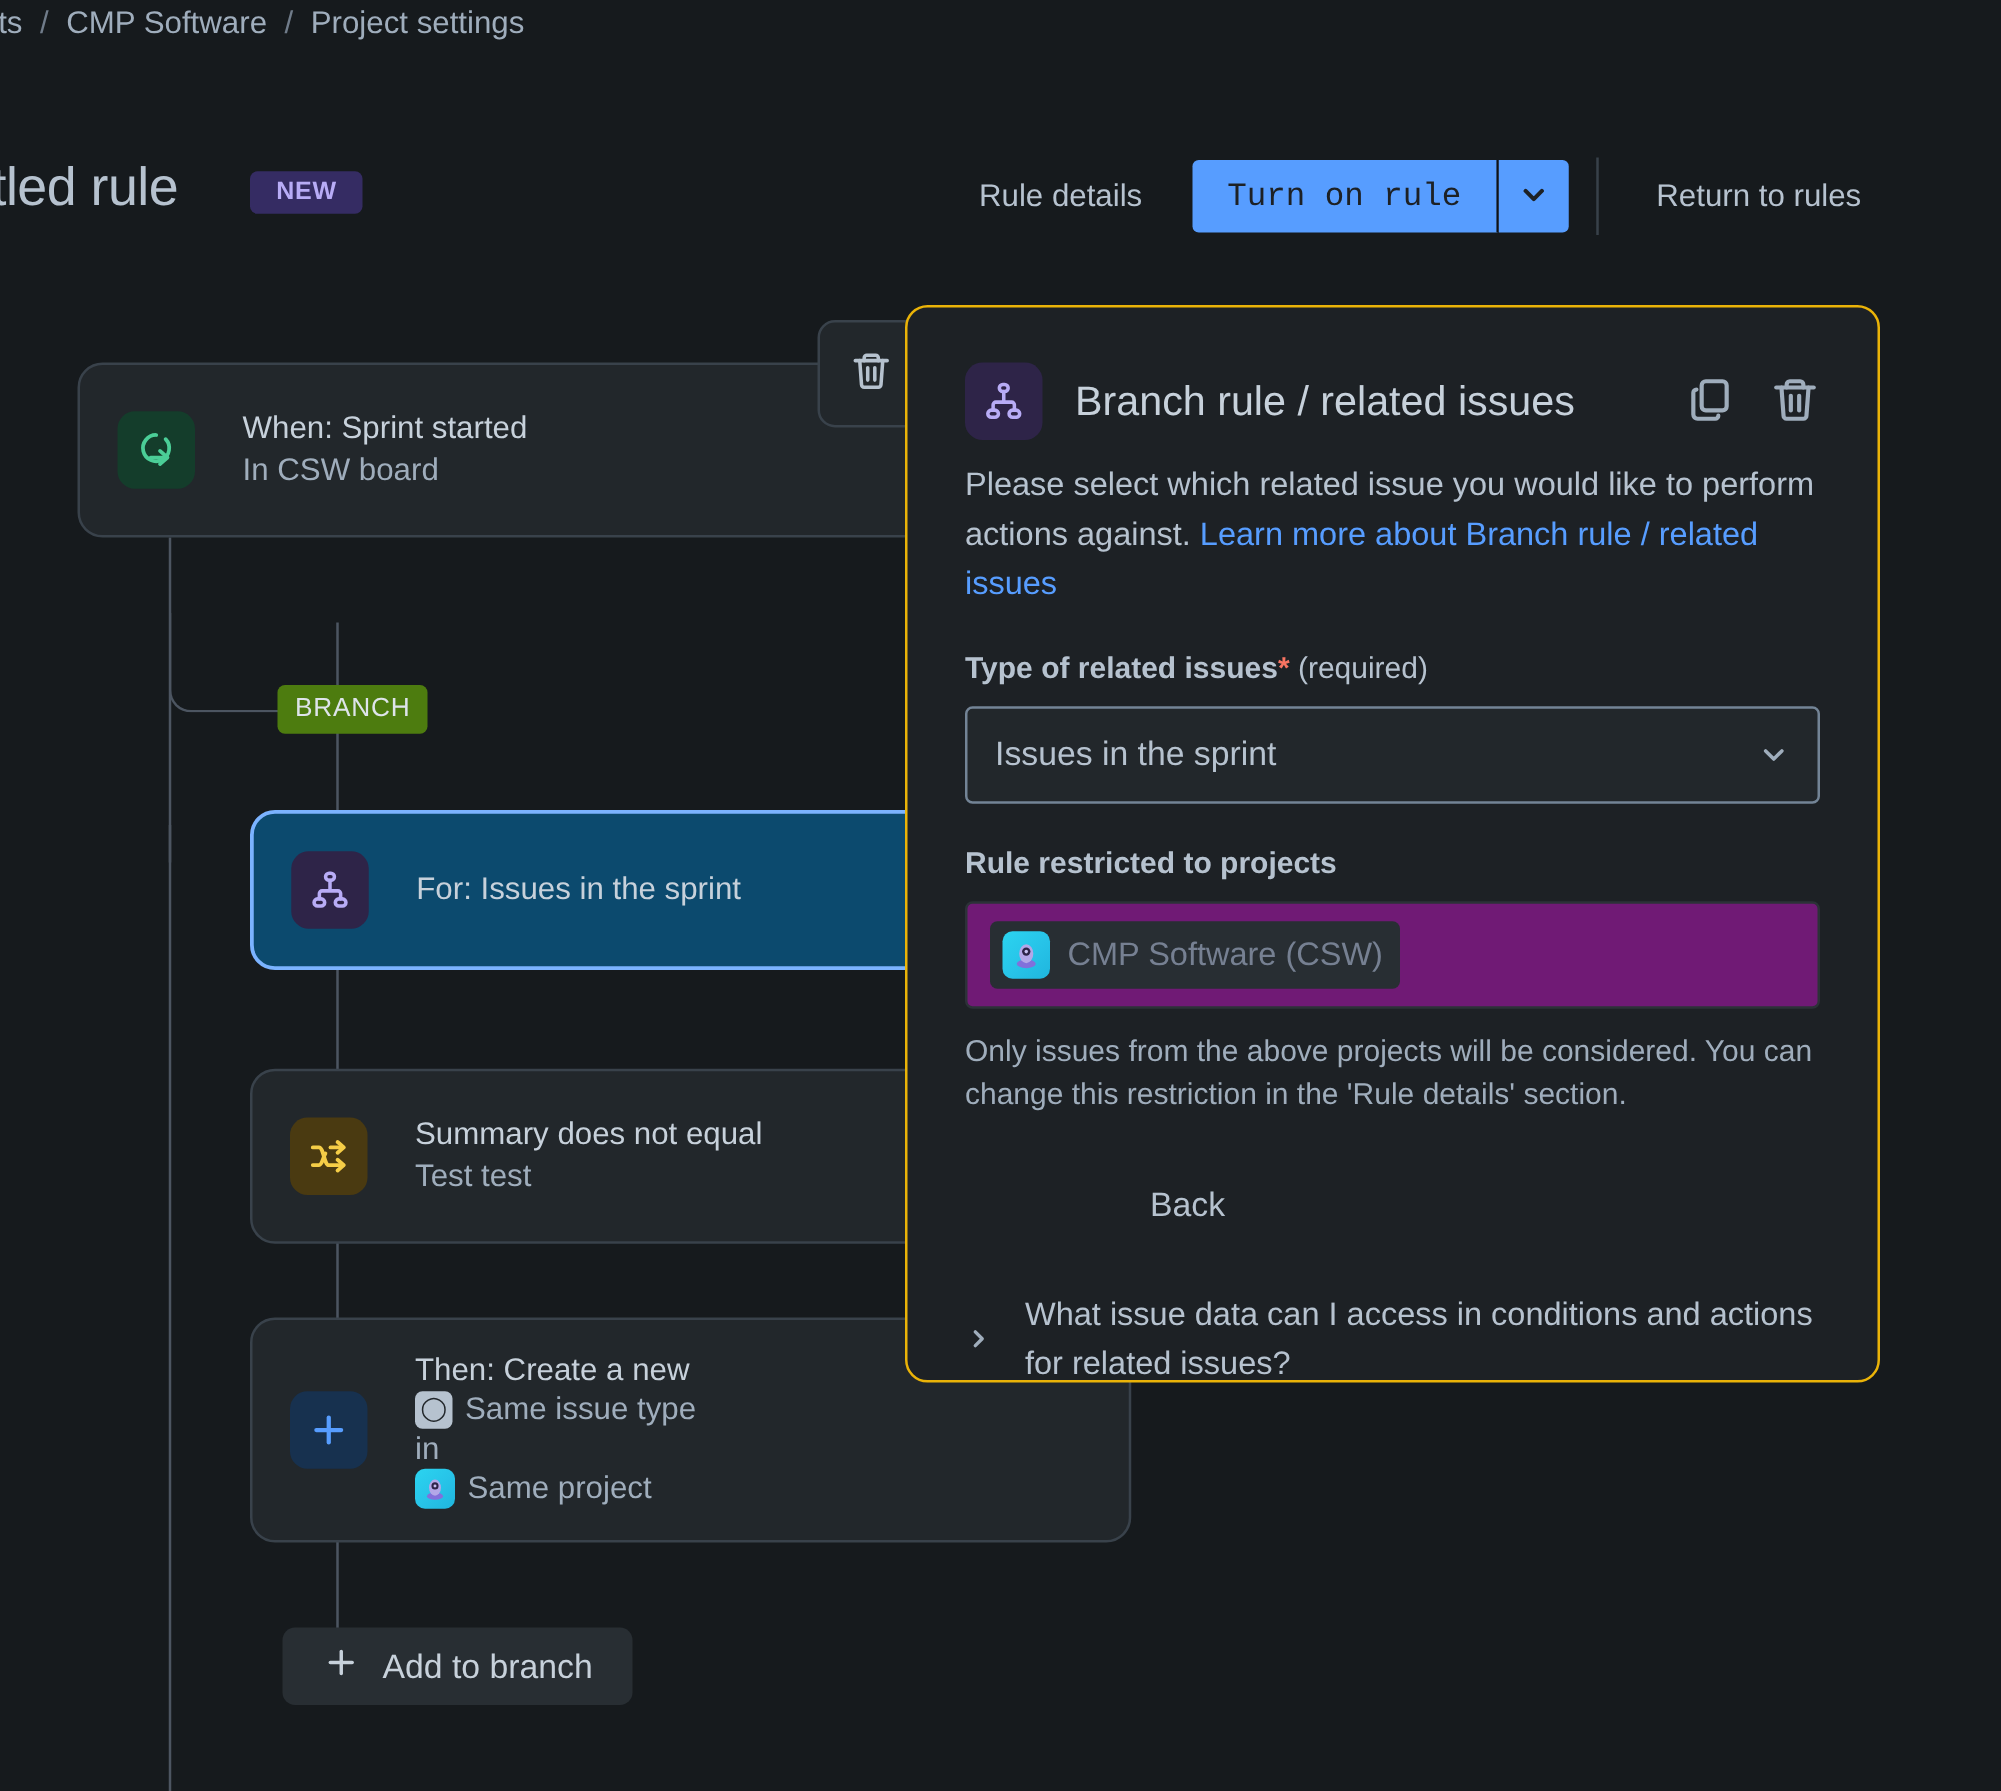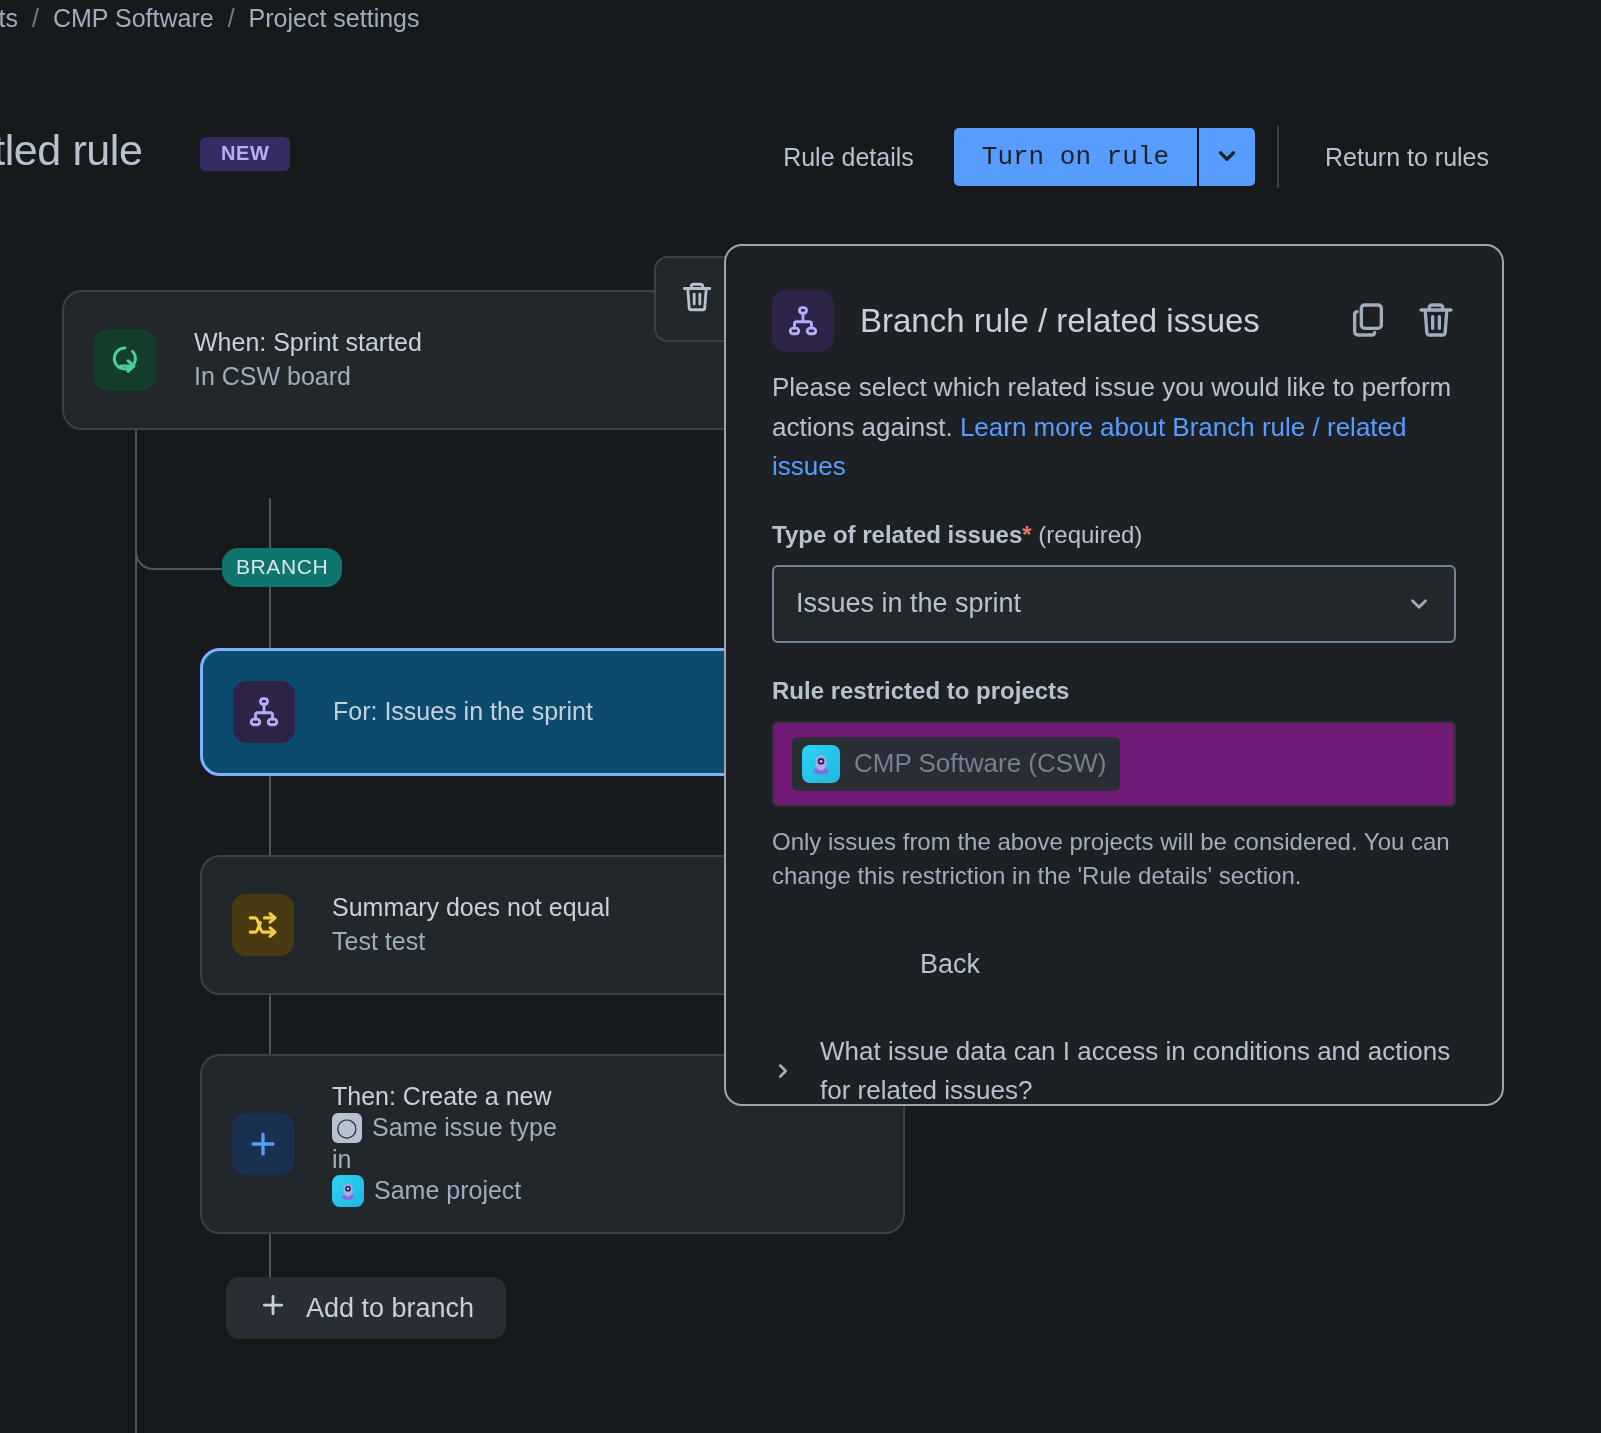--- a/index.html
+++ b/index.html
@@ -90,23 +90,23 @@
   .icon-green { background: #143D2B; }
   .icon-purple { background: #2E2448; }
   .icon-yellow { background: #4A3A11; }
   .icon-blue { background: #17314F; }
   .card-text { margin-left: 38px; line-height: 1.35; }
   .card-title { font-size: 25px; color: #C7D1DB; }
   .card-sub { font-size: 25px; color: #9FADBC; }
 
   .branch-pill {
     position: absolute;
-    background: #0f766e; color: #DEE4EA;
+    background: #4d7c0f; color: #DEE4EA;
     font-size: 21px; letter-spacing: 0.6px;
-    padding: 7px 14px 8px; border-radius: 16px;
+    padding: 7px 14px 8px; border-radius: 6px;
   }
 
   .trash-float {
     position: absolute;
     width: 86px; height: 86px;
     background: #22272B;
     border: 2px solid #39424B;
     border-radius: 14px;
     display: flex; align-items: center; justify-content: center;
     cursor: pointer;
@@ -136,21 +136,21 @@
     border-radius: 8px; flex: none;
     background: linear-gradient(135deg,#2BD4F0 0%,#27C3E8 55%,#1FB6DE 100%);
     display: inline-flex; align-items: center; justify-content: center;
   }
 
   
   .panel {
     position: absolute; left: 724px; top: 244px;
     width: 780px; height: 862px;
     background: #1D2125;
-    border: 2px solid #a3a3a3;
+    border: 2px solid #eab308;
     border-radius: 18px;
     padding: 44px 46px 0 46px;
   }
   .panel-head { display: flex; align-items: center; }
   .panel-icon {
     width: 62px; height: 62px; border-radius: 14px;
     background: #2E2448; display: flex; align-items: center; justify-content: center;
     flex: none;
   }
   .panel-title {
@@ -342,21 +342,21 @@
               <ellipse cx="12" cy="11" rx="5.2" ry="7" fill="#B3A7E8"></ellipse>
               <circle cx="12" cy="9.5" r="3.1" fill="#2E2448"></circle>
               <circle cx="12" cy="9.5" r="1.3" fill="#C7C0F0"></circle>
             </svg>
           </span>
           <span>Same project</span>
         </div>
       </div>
     </div>
 
-    <button class="add-branch-btn" style="left:226px; top:1047px;border-radius:14px;">
+    <button class="add-branch-btn" style="left:226px; top:1072px;">
       <span>
         <svg width="30" height="30" viewBox="0 0 24 24" fill="none" stroke="#C7D1DB" stroke-width="2.2" stroke-linecap="round">
           <line x1="12" y1="5" x2="12" y2="19"></line>
             <line x1="5" y1="12" x2="19" y2="12"></line>
         </svg>
       </span>
       <span>Add to branch</span>
     </button>
 
   </div>

